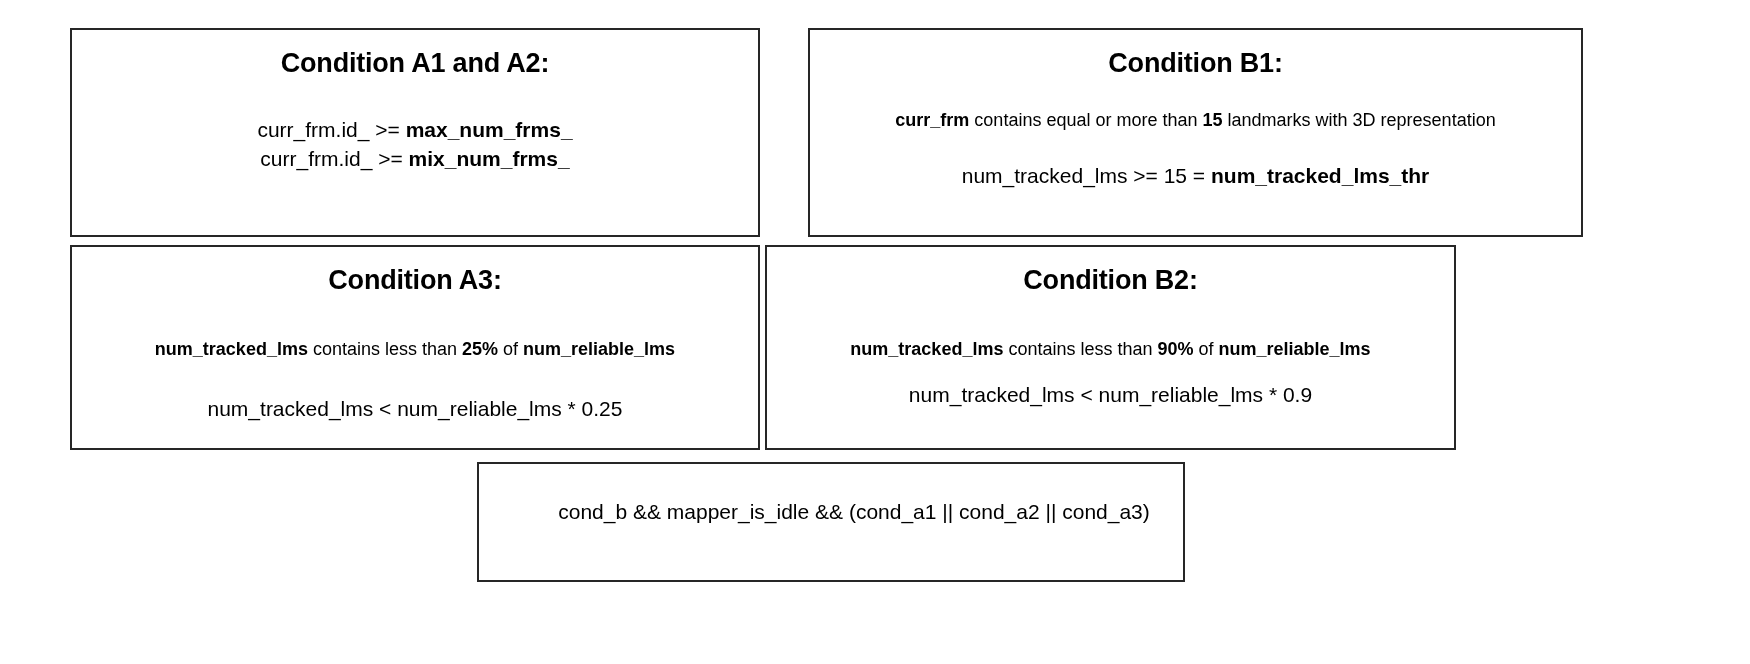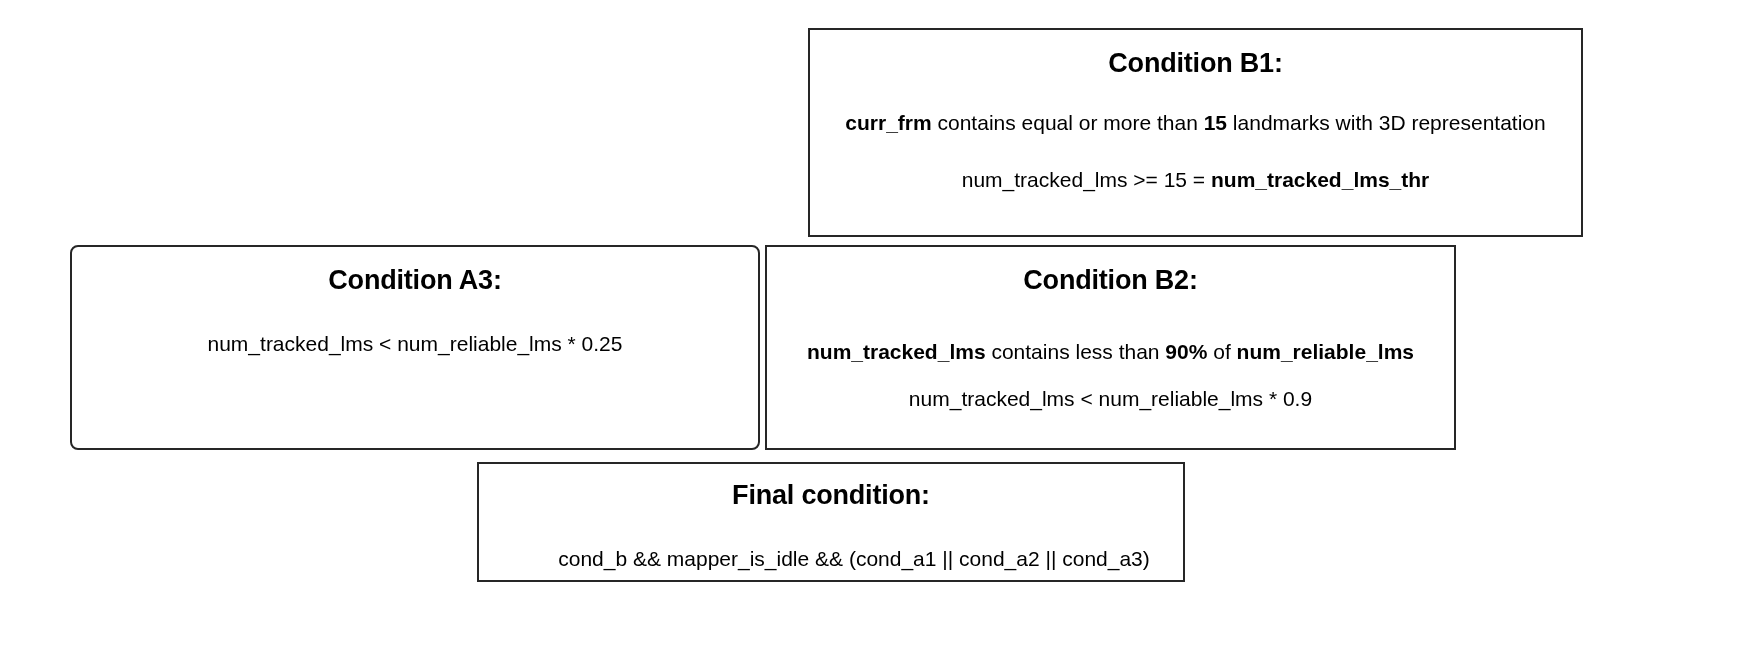--- a/index.html
+++ b/index.html
@@ -31,21 +31,21 @@
     text-align: center;
   }
   .box-title {
     font-size: 27px;
     font-weight: bold;
     line-height: 1.15;
     letter-spacing: -0.2px;
     white-space: nowrap;
   }
   .desc {
-    font-size: 21px;
+    font-size: 18px;
     line-height: 1.3;
     font-weight: normal;
     padding: 0 26px;
   }
   .desc b, .formula b {
     font-weight: bold;
   }
   .formula {
     font-size: 21px;
     line-height: 1.3;
@@ -77,21 +77,20 @@
   #box-b1 .box-title { margin-top: 18px; }
   #box-b1 .desc { margin-top: 30px; }
   #box-b1 .formula { margin-top: 30px; }
 
   
   #box-a3 {
     left: 70px;
     top: 245px;
     width: 690px;
     height: 205px;
-    border-radius: 8px;
   }
   #box-a3 .box-title { margin-top: 18px; }
   #box-a3 .desc { margin-top: 42px; }
   #box-a3 .formula { margin-top: 34px; }
 
   
   #box-b2 {
     left: 765px;
     top: 245px;
     width: 691px;
@@ -109,36 +108,43 @@
     height: 120px;
   }
   #box-final .box-title { margin-top: 16px; }
   #box-final .formula { margin-top: 34px; margin-left: 46px; }
 </style>
 </head>
 <body>
 
 <div class="canvas">
 
+  <div class="box" id="box-a12">
+    <div class="box-title">Condition A1 and A2:</div>
+    <div class="formula-group">
+      <div class="formula mono-line"><span>curr_frm.id_ &gt;= </span><b>max_num_frms_</b></div>
+      <div class="formula mono-line"><span>curr_frm.id_  &gt;= </span><b>mix_num_frms_</b></div>
+    </div>
+  </div>
 
   <div class="box" id="box-b1">
     <div class="box-title">Condition B1:</div>
     <div class="desc"><b>curr_frm</b><span> contains equal or more than </span><b>15</b><span> landmarks with 3D representation</span></div>
     <div class="formula"><span>num_tracked_lms &gt;= 15 = </span><b>num_tracked_lms_thr</b></div>
   </div>
 
   <div class="box" id="box-a3">
     <div class="box-title">Condition A3:</div>
+    <div class="desc"><b>num_tracked_lms</b><span> contains less than </span><b>25%</b><span> of </span><b>num_reliable_lms</b></div>
     <div class="formula">num_tracked_lms &lt; num_reliable_lms * 0.25</div>
   </div>
 
   <div class="box" id="box-b2">
     <div class="box-title">Condition B2:</div>
     <div class="desc"><b>num_tracked_lms</b><span> contains less than </span><b>90%</b><span> of </span><b>num_reliable_lms</b></div>
     <div class="formula">num_tracked_lms &lt; num_reliable_lms * 0.9</div>
   </div>
 
   <div class="box" id="box-final">
-    <div class="box-title">Final condition:</div>
     <div class="formula">cond_b &amp;&amp; mapper_is_idle &amp;&amp; (cond_a1 || cond_a2 || cond_a3)</div>
   </div>
 
 </div>
 
 </body></html>

